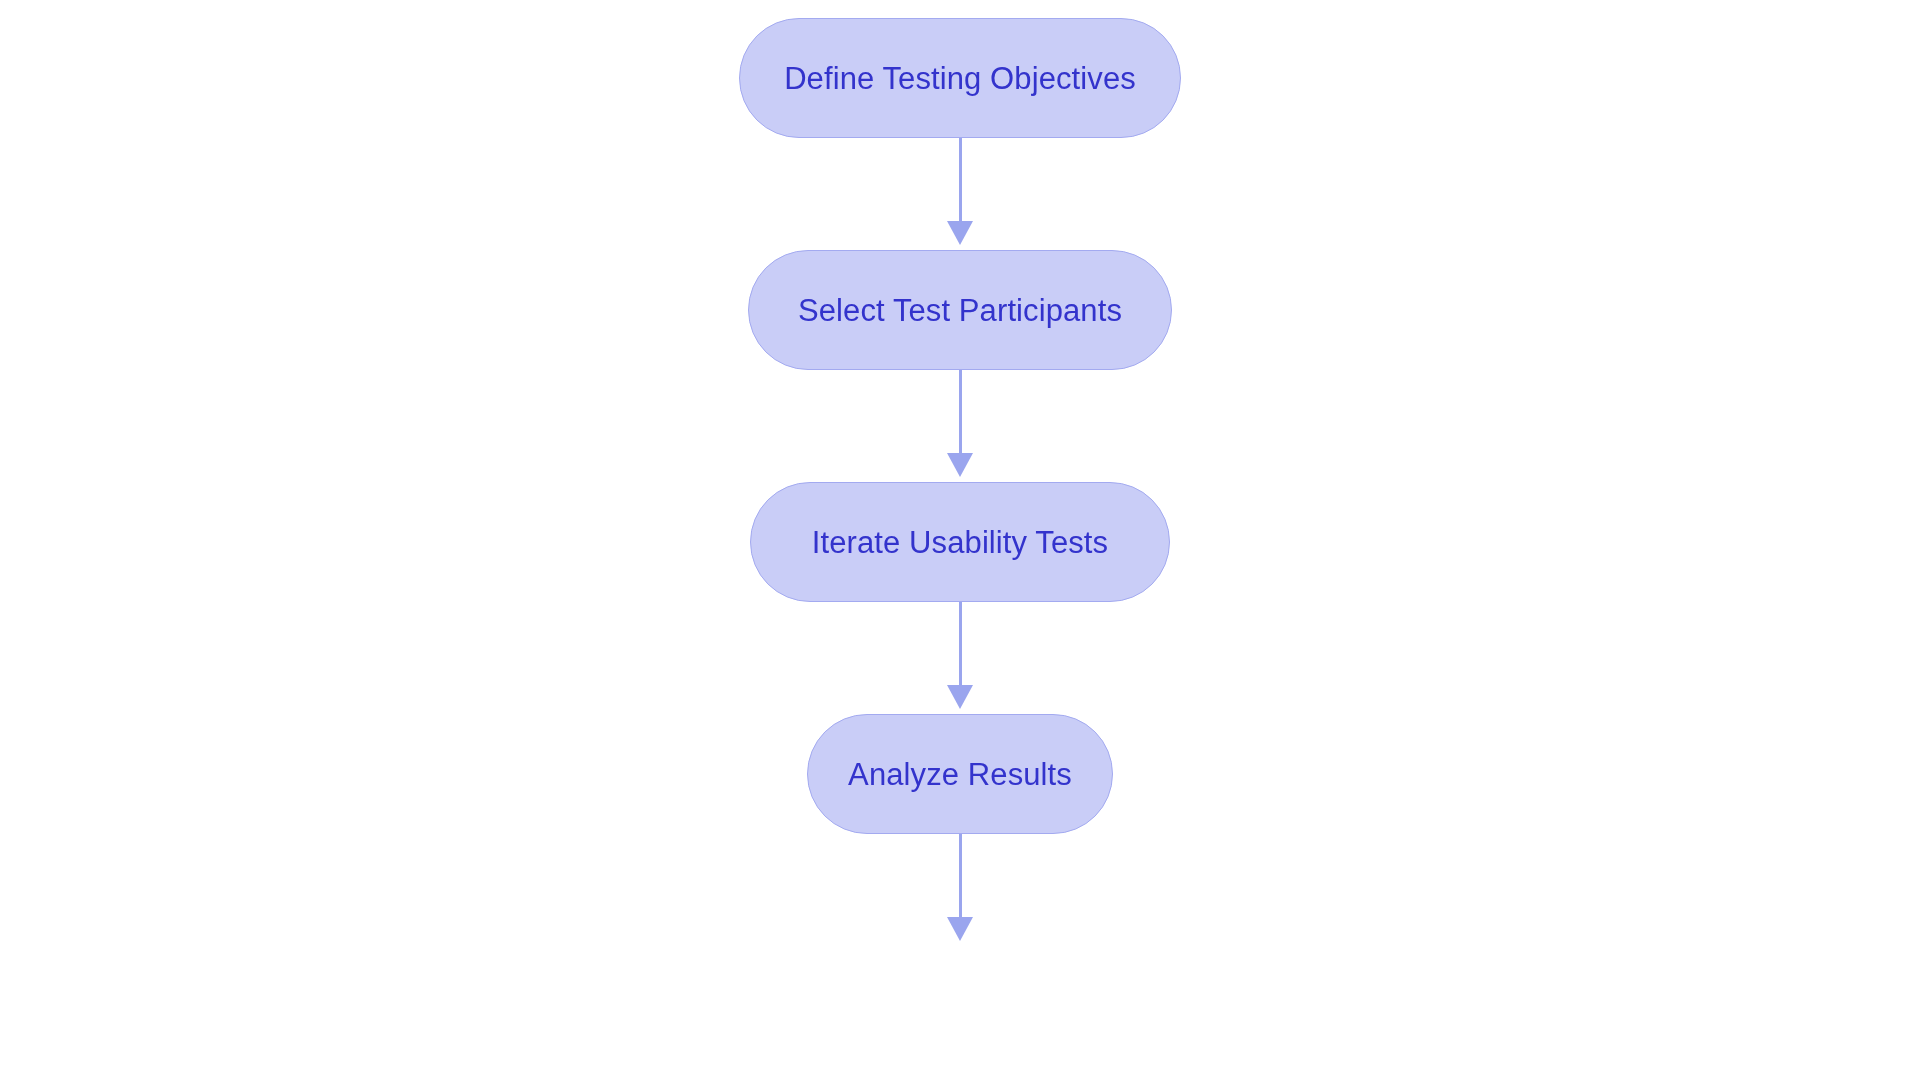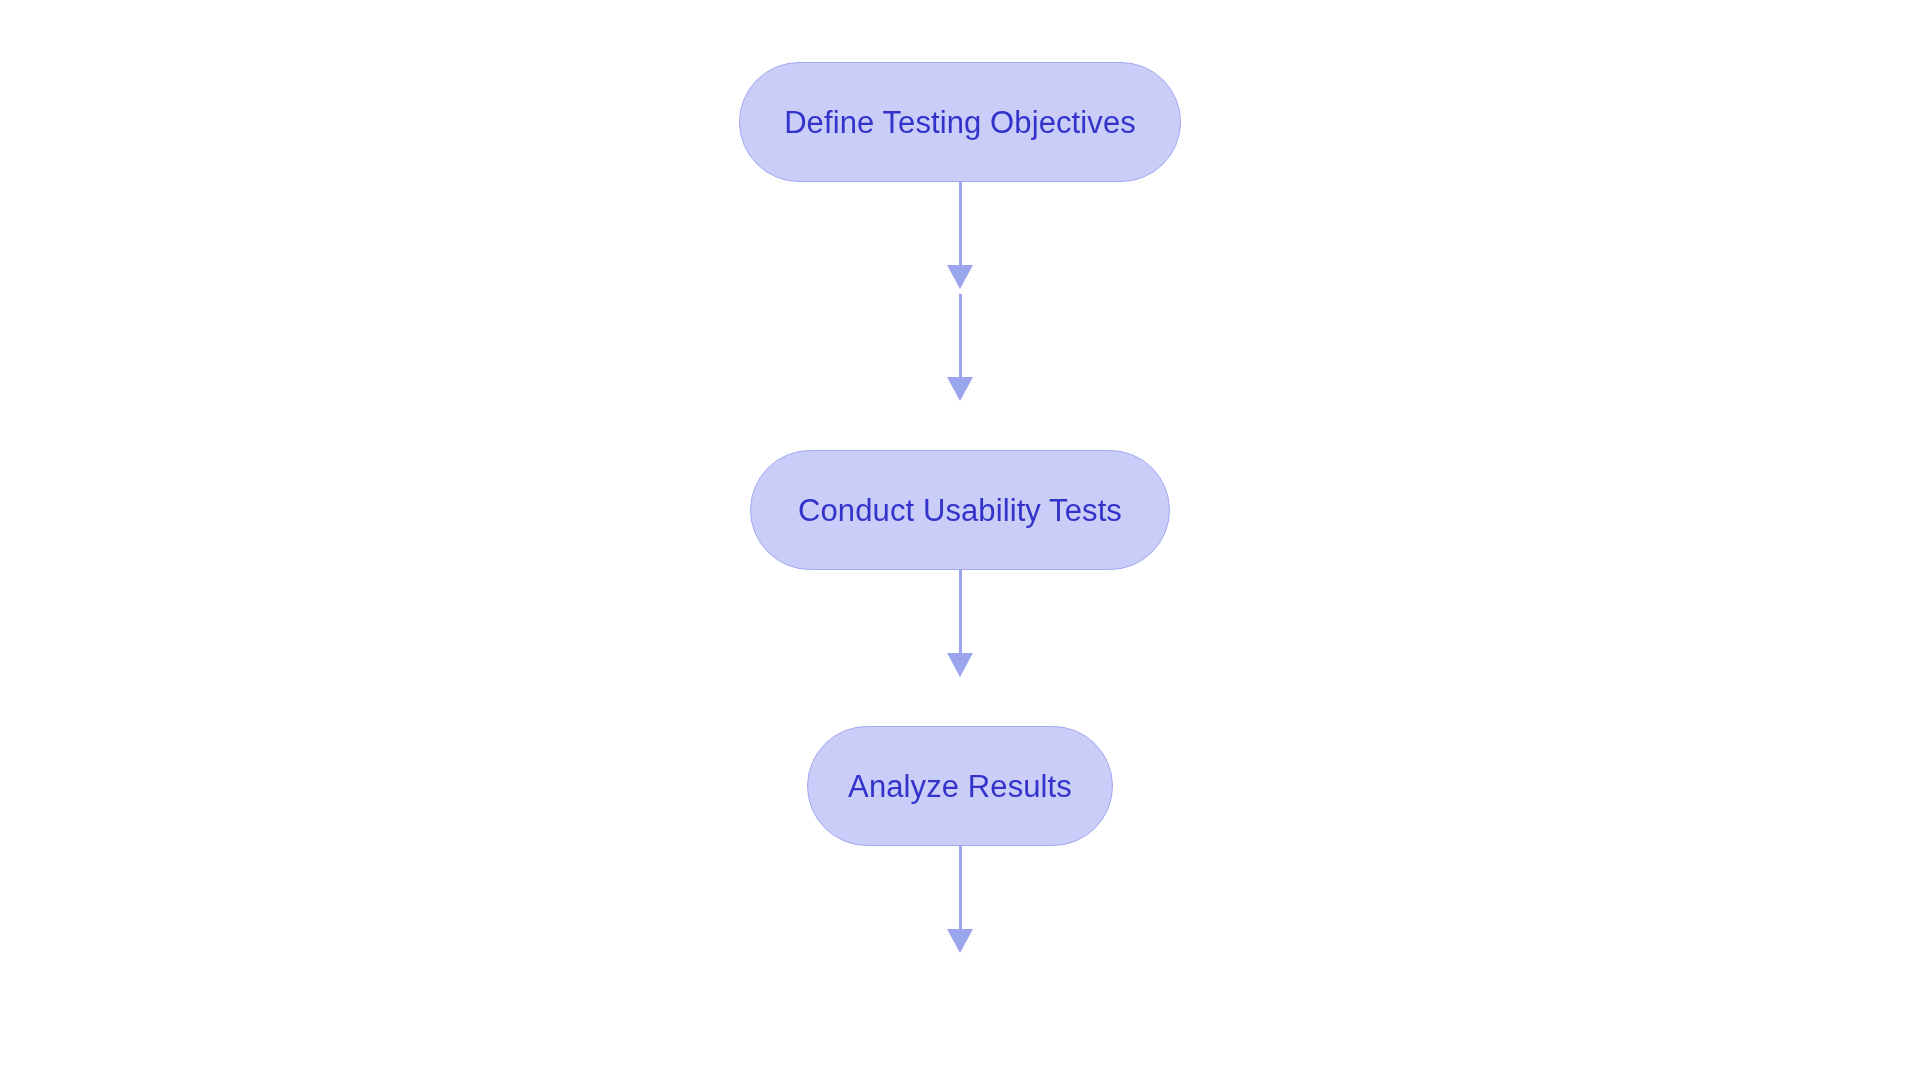--- a/index.html
+++ b/index.html
@@ -40,21 +40,20 @@
     background: #c9cdf7;
     border: 1.6px solid #a3aaf0;
     border-radius: 999px;
     color: #3333cc;
     font-family: "Liberation Sans", sans-serif;
     font-size: 31px;
     font-weight: 400;
     letter-spacing: 0.1px;
     white-space: nowrap;
     height: 120px;
-    margin-top: 44px;
   }
 
   .node-label {
     line-height: 1;
     padding: 0 34px;
   }
 
   
   .node-w-0 { width: 442px; }
   .node-w-1 { width: 424px; }
@@ -95,28 +94,31 @@
 
     <div class="node node-w-0">
       <span class="node-label">Define Testing Objectives</span>
     </div>
 
     <div class="connector">
       <div class="connector-line"></div>
       <div class="connector-arrowhead"></div>
     </div>
 
+    <div class="node node-w-1">
+      <span class="node-label">Select Test Participants</span>
+    </div>
 
     <div class="connector">
       <div class="connector-line"></div>
       <div class="connector-arrowhead"></div>
     </div>
 
     <div class="node node-w-2">
-      <span class="node-label">Conduct Usability Tests</span>
+      <span class="node-label">Iterate Usability Tests</span>
     </div>
 
     <div class="connector">
       <div class="connector-line"></div>
       <div class="connector-arrowhead"></div>
     </div>
 
     <div class="node node-w-3">
       <span class="node-label">Analyze Results</span>
     </div>

